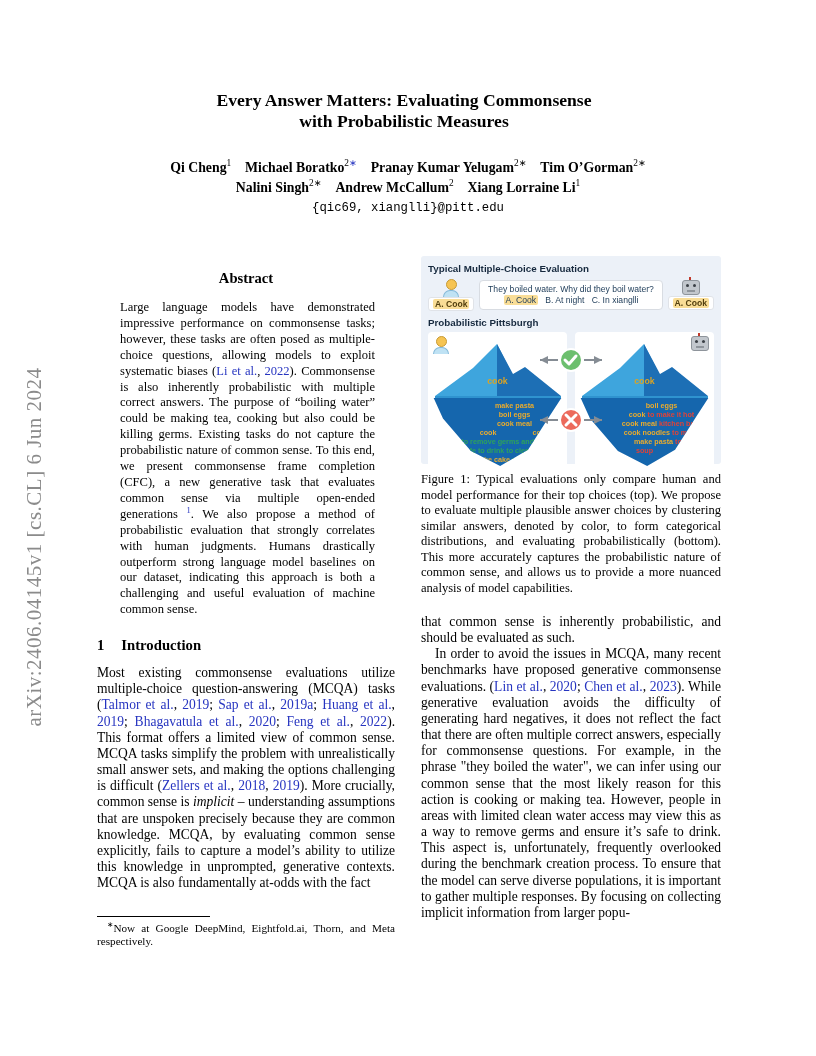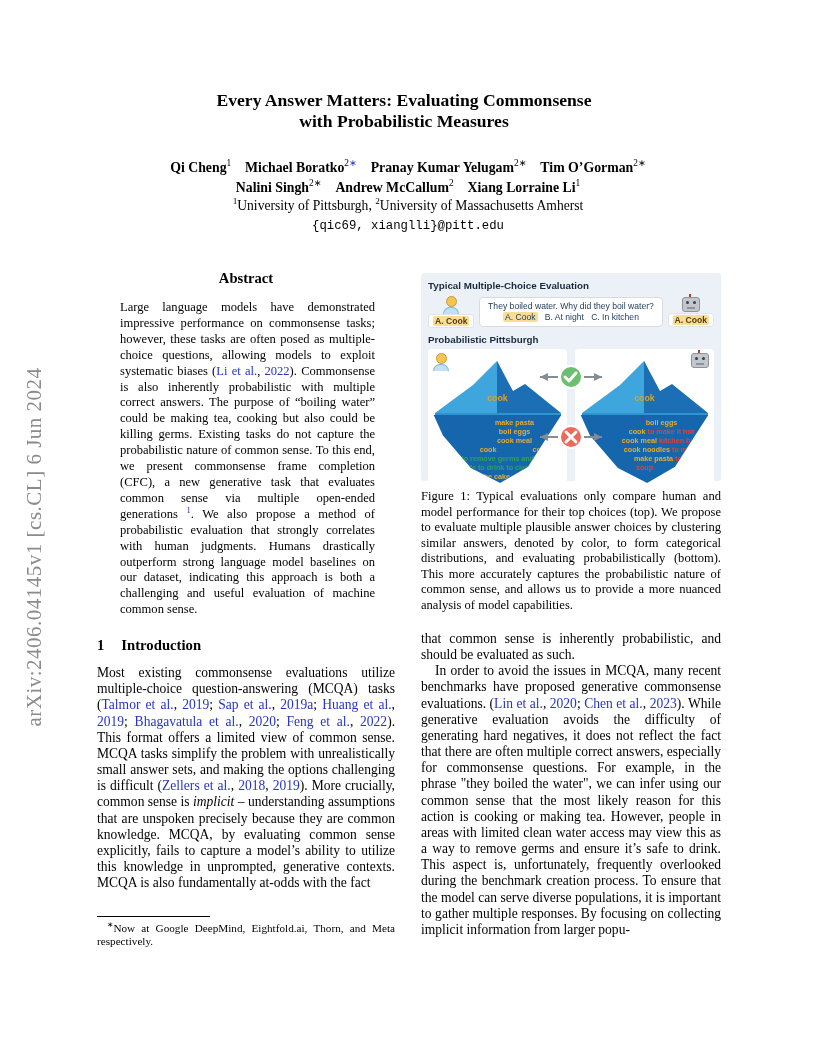--- a/index.html
+++ b/index.html
@@ -16,21 +16,21 @@
   .affil-line{font-size:13.6px;line-height:18px;white-space:pre-wrap;}
   .email-line{font-family:"Liberation Mono",monospace;font-size:12.3px;line-height:18px;margin-top:2px;}
   .b{font-weight:bold;}
   sup{font-size:68%;line-height:0;}
   .link{color:#2634c0;}
   .suplink{color:#2634c0;}
   .monolink{font-family:"Liberation Mono",monospace;color:#2634c0;font-size:10.4px;}
   .italic{font-style:italic;}
   
   .col-left{position:absolute;left:97px;top:270px;width:298px;}
-  .col-right{position:absolute;left:421px;top:273px;width:300px;}
+  .col-right{position:absolute;left:421px;top:256px;width:300px;}
   .abstract-heading{text-align:center;font-weight:bold;font-size:14.6px;margin:0 0 13px 0;}
   .abstract-body{margin:0 20px 0 23px;font-size:12.55px;line-height:15.9px;text-align:justify;}
   .section-heading{font-weight:bold;font-size:14.7px;margin:19px 0 11px 0;}
   .secgap{display:inline-block;width:17px;}
   .body-para{font-size:13.55px;line-height:16.15px;text-align:justify;margin:0;}
   .indent{text-indent:14px;}
   
   .footnotes{position:absolute;left:97px;top:916px;width:298px;}
   .fn-rule{width:113px;border-top:1px solid #000;margin-bottom:5px;}
   .fn{font-size:11.2px;line-height:13.4px;text-align:justify;text-indent:10px;margin:0;}
@@ -79,21 +79,20 @@
   <div class="arxiv-stamp">arXiv:2406.04145v1  [cs.CL]  6 Jun 2024</div>
 
   <div class="title">
     <div>Every Answer Matters: Evaluating Commonsense</div>
     <div>with Probabilistic Measures</div>
   </div>
 
   <div class="authors">
     <div class="author-line"><span class="b">Qi Cheng</span><sup class="sup">1</sup><span>    </span><span class="b">Michael Boratko</span><sup class="sup">2</sup><sup class="suplink">∗</sup><span>    </span><span class="b">Pranay Kumar Yelugam</span><sup class="sup">2∗</sup><span>    </span><span class="b">Tim O’Gorman</span><sup class="sup">2∗</sup></div>
     <div class="author-line"><span class="b">Nalini Singh</span><sup class="sup">2∗</sup><span>    </span><span class="b">Andrew McCallum</span><sup class="sup">2</sup><span>    </span><span class="b">Xiang Lorraine Li</span><sup class="sup">1</sup></div>
-    <div class="affil-line"><sup class="sup">1</sup><span>University of Pittsburgh, </span><sup class="sup">2</sup><span>University of Massachusetts Amherst</span></div>
     <div class="email-line">{qic69, xianglli}@pitt.edu</div>
   </div>
 
   <div class="col-left">
     <div class="abstract-heading">Abstract</div>
     <p class="abstract-body"><span>Large language models have demonstrated impressive performance on commonsense tasks; however, these tasks are often posed as multiple-choice questions, allowing models to exploit systematic biases (</span><span class="link">Li et al.</span><span>, </span><span class="link">2022</span><span>). Commonsense is also inherently probabilistic with multiple correct answers. The purpose of “boiling water” could be making tea, cooking but also could be killing germs. Existing tasks do not capture the probabilistic nature of common sense. To this end, we present commonsense frame completion (CFC), a new generative task that evaluates common sense via multiple open-ended generations </span><sup class="suplink">1</sup><span>. We also propose a method of probabilistic evaluation that strongly correlates with human judgments. Humans drastically outperform strong language model baselines on our dataset, indicating this approach is both a challenging and useful evaluation of machine common sense.</span></p>
     <div class="section-heading"><span>1</span><span class="secgap"></span><span>Introduction</span></div>
     <p class="body-para"><span>Most existing commonsense evaluations utilize multiple-choice question-answering (MCQA) tasks (</span><span class="link">Talmor et al.</span><span>, </span><span class="link">2019</span><span>; </span><span class="link">Sap et al.</span><span>, </span><span class="link">2019a</span><span>; </span><span class="link">Huang et al.</span><span>, </span><span class="link">2019</span><span>; </span><span class="link">Bhagavatula et al.</span><span>, </span><span class="link">2020</span><span>; </span><span class="link">Feng et al.</span><span>, </span><span class="link">2022</span><span>). This format offers a limited view of common sense. MCQA tasks simplify the problem with unrealistically small answer sets, and making the options challenging is difficult (</span><span class="link">Zellers et al.</span><span>, </span><span class="link">2018</span><span>, </span><span class="link">2019</span><span>). More crucially, common sense is </span><span class="italic">implicit</span><span> – understanding assumptions that are unspoken precisely because they are common knowledge. MCQA, by evaluating common sense explicitly, fails to capture a model’s ability to utilize this knowledge in unprompted, generative contexts. MCQA is also fundamentally at-odds with the fact</span></p>
   </div>
 
@@ -110,21 +109,21 @@
       <div class="mc-row">
         <div class="agent">
           <div class="person-icon">
               <div class="head"></div>
               <div class="torso"></div>
             </div>
           <div class="chip"><span class="hl">A. Cook</span></div>
         </div>
         <div class="qbox">
           <div>They boiled water. Why did they boil water?</div>
-          <div class="opts"><span class="hl">A. Cook</span><span>   B. At night   C. In kitchen</span></div>
+          <div class="opts"><span class="hl">A. Cook</span><span>   B. At night   C. In xianglli</span></div>
         </div>
         <div class="agent">
           <div class="robot-icon">
               <div class="ant"></div>
               <div class="eye l"></div>
               <div class="eye r"></div>
               <div class="mouth"></div>
             </div>
           <div class="chip"><span class="hl">A. Cook</span></div>
         </div>

